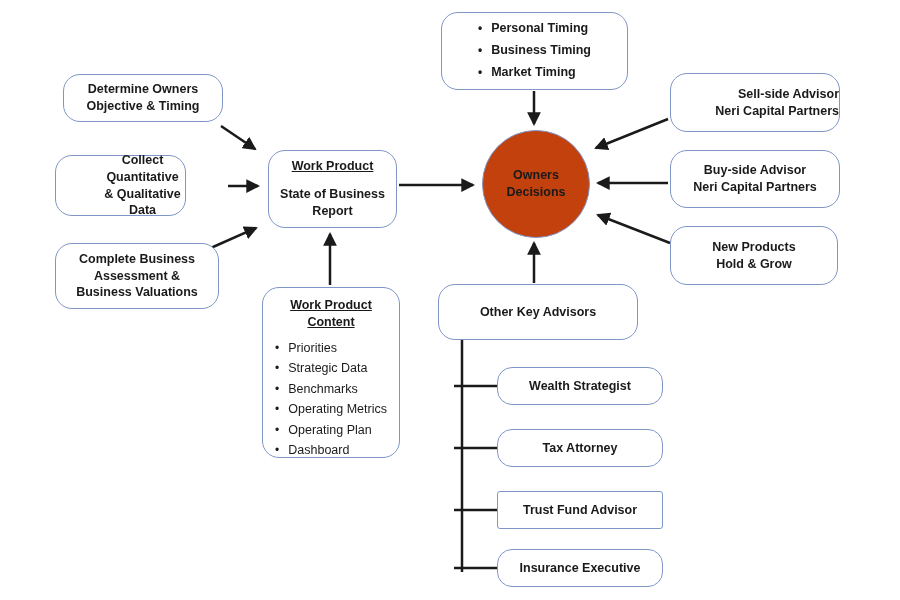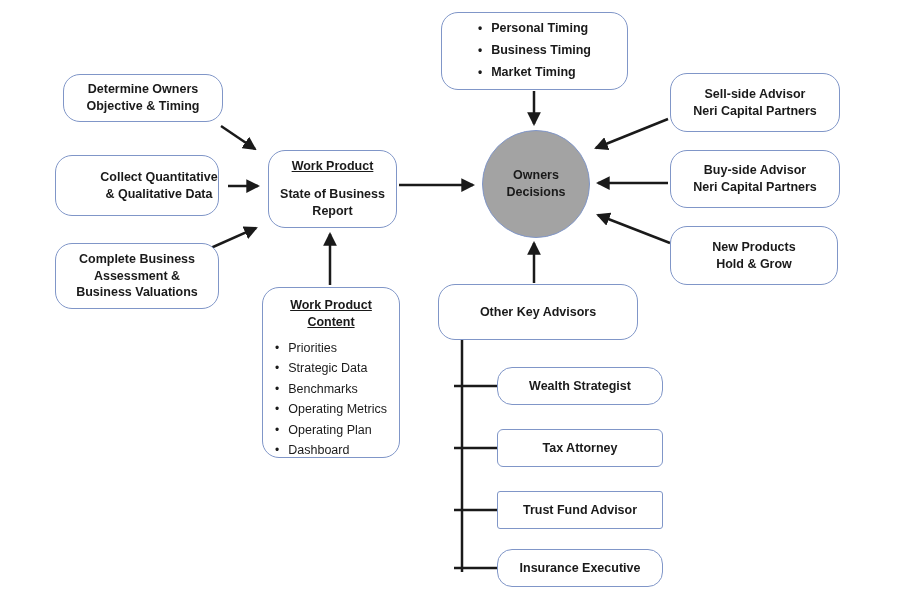--- a/index.html
+++ b/index.html
@@ -10,21 +10,21 @@
   .connectors{position:absolute;left:0;top:0;z-index:1;}
   .node{
     position:absolute;z-index:2;background:#ffffff;
     border:1.5px solid #8096C8;border-radius:17px;
     display:flex;flex-direction:column;align-items:center;justify-content:center;
     text-align:center;font-weight:bold;font-size:12.5px;line-height:1.35;
     box-sizing:border-box;
   }
   .node .line{display:block;}
   .circle-node{
-    position:absolute;z-index:2;background:#a3a3a3;
+    position:absolute;z-index:2;background:#c2410c;
     border:1.4px solid #8096C8;border-radius:50%;
     display:flex;flex-direction:column;align-items:center;justify-content:center;
     text-align:center;font-weight:bold;font-size:12.5px;line-height:1.4;
     box-sizing:border-box;
   }
   .bullets{list-style:none;margin:0;padding:0;text-align:left;}
   .bullets li{display:flex;align-items:baseline;}
   .bullets .dot{margin-right:9px;font-size:12px;}
   .timing-box .bullets li{line-height:1.75;font-weight:bold;}
   .wp-content-box{justify-content:flex-start;padding-top:9px;}
@@ -68,21 +68,21 @@
       <line x1="454" y1="510" x2="498" y2="510"></line>
       <line x1="454" y1="568" x2="498" y2="568"></line>
     </g>
   </svg>
 
   <div class="node" style="left:63px;top:74px;width:160px;height:48px;">
     <span class="line">Determine Owners</span>
     <span class="line">Objective &amp; Timing</span>
   </div>
 
-  <div class="node" style="left:55px;top:155px;width:164px;height:61px;padding-left:44px;">
+  <div class="node" style="left:55px;top:155px;width:131px;height:61px;padding-left:44px;">
     <span class="line">Collect Quantitative</span>
     <span class="line">&amp; Qualitative Data</span>
   </div>
 
   <div class="node" style="left:55px;top:243px;width:164px;height:66px;">
     <span class="line">Complete Business</span>
     <span class="line">Assessment &amp;</span>
     <span class="line">Business Valuations</span>
   </div>
 
@@ -108,21 +108,21 @@
         <span>Market Timing</span>
       </li>
     </ul>
   </div>
 
   <div class="circle-node" style="left:482px;top:130px;width:108px;height:108px;">
     <span class="line">Owners</span>
     <span class="line">Decisions</span>
   </div>
 
-  <div class="node" style="left:670px;top:73px;width:170px;height:59px;">
+  <div class="node" style="left:670px;top:73px;width:170px;height:59px;align-items:flex-end;">
     <span class="line">Sell-side Advisor</span>
     <span class="line">Neri Capital Partners</span>
   </div>
 
   <div class="node" style="left:670px;top:150px;width:170px;height:58px;">
     <span class="line">Buy-side Advisor</span>
     <span class="line">Neri Capital Partners</span>
   </div>
 
   <div class="node" style="left:670px;top:226px;width:168px;height:59px;">
@@ -164,21 +164,21 @@
   </div>
 
   <div class="node" style="left:438px;top:284px;width:200px;height:56px;">
     <span class="line">Other Key Advisors</span>
   </div>
 
   <div class="node" style="left:497px;top:367px;width:166px;height:38px;border-radius:15px;text-align:center;">
     <span class="line">Wealth Strategist</span>
   </div>
 
-  <div class="node" style="left:497px;top:429px;width:166px;height:38px;border-radius:6px;">
+  <div class="node" style="left:497px;top:429px;width:166px;height:38px;border-radius:15px;">
     <span class="line">Tax Attorney</span>
   </div>
 
   <div class="node" style="left:497px;top:491px;width:166px;height:38px;border-radius:3px;">
     <span class="line">Trust Fund Advisor</span>
   </div>
 
   <div class="node" style="left:497px;top:549px;width:166px;height:38px;border-radius:15px;">
     <span class="line">Insurance Executive</span>
   </div>

